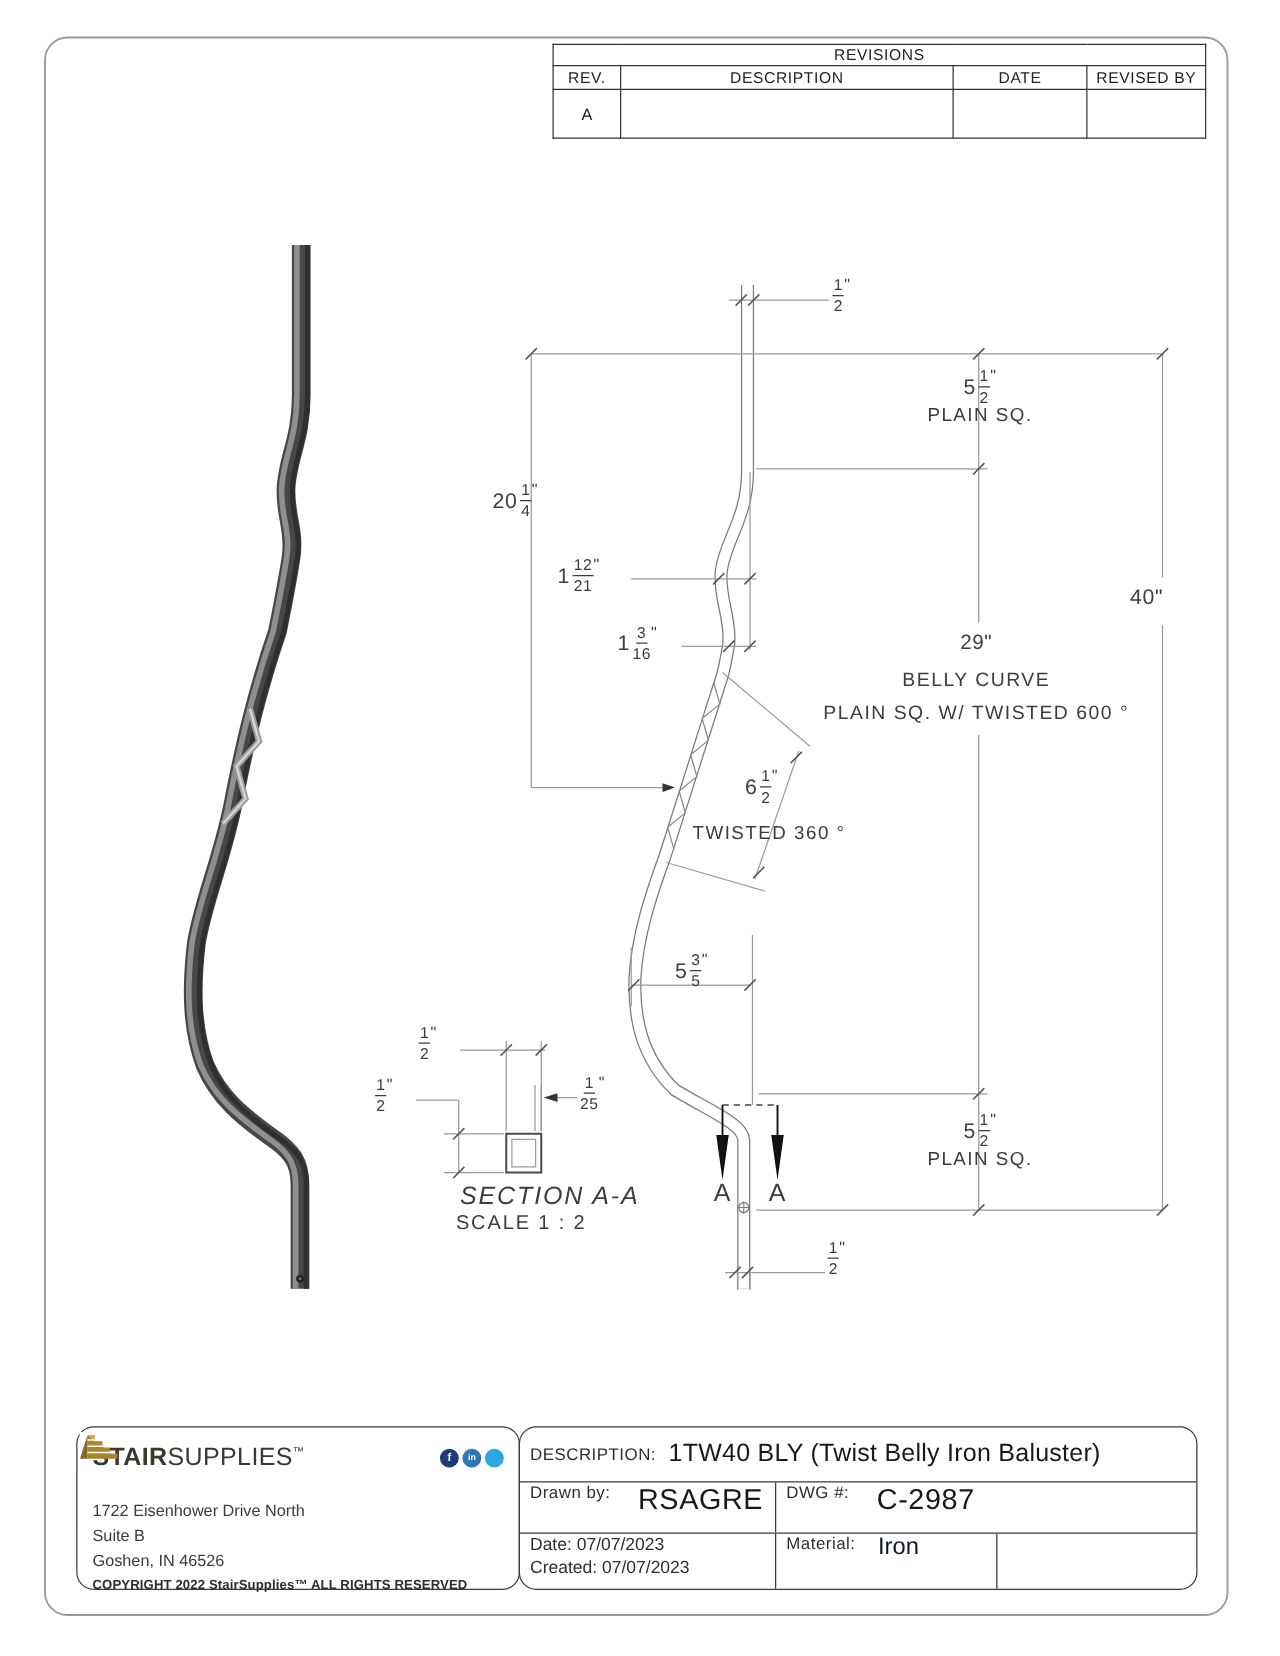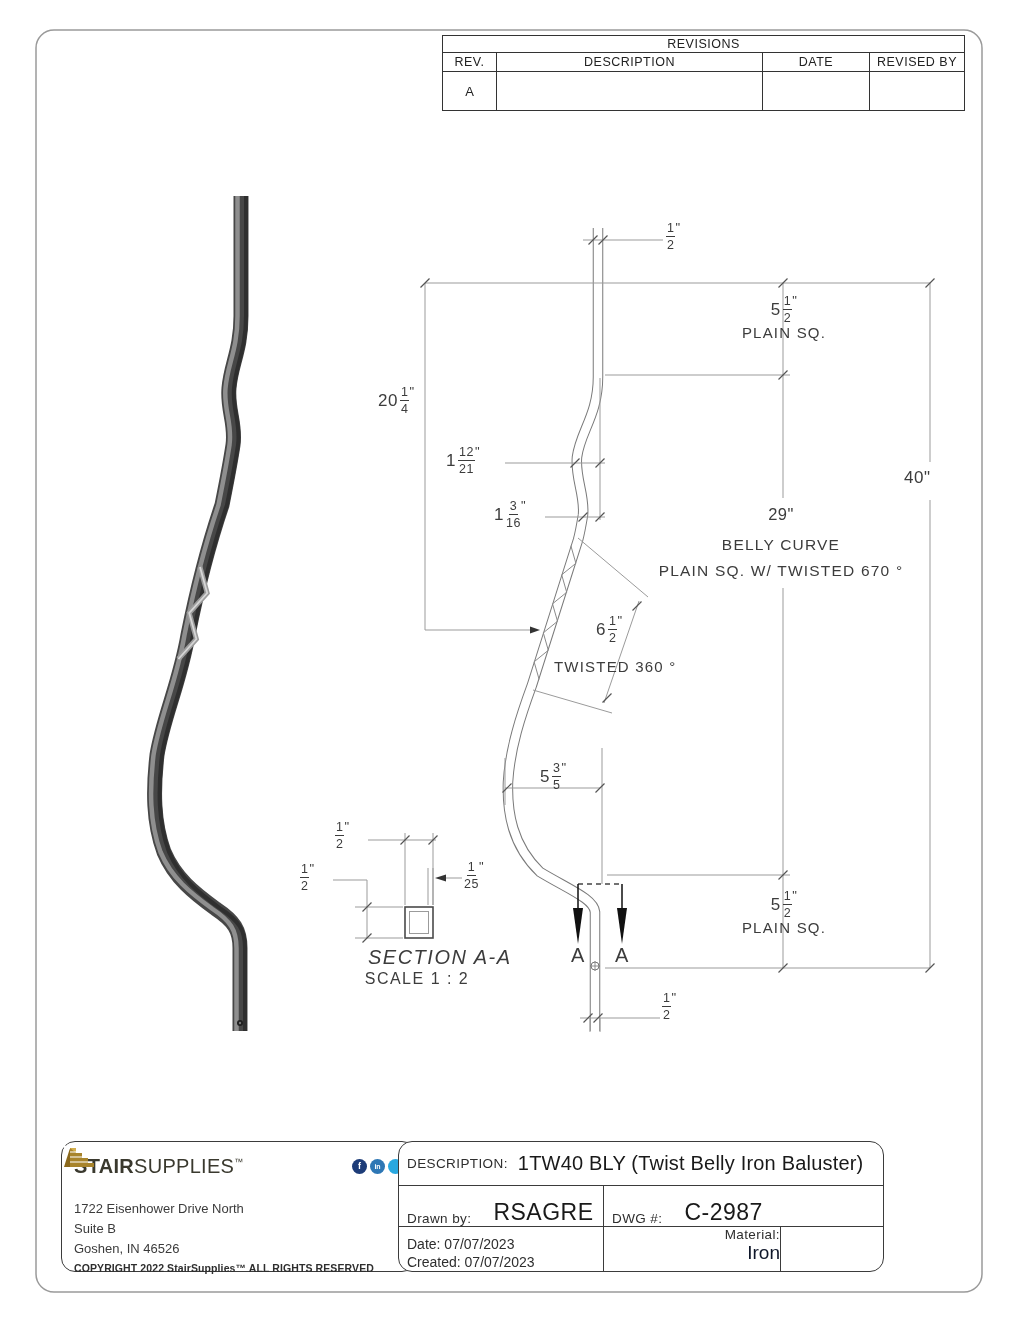--- a/index.html
+++ b/index.html
@@ -28,27 +28,27 @@
   .brand-row{display:flex;align-items:center;height:34px;}
   .stair-icon{width:34px;height:28px;margin-right:6px;}
   .brand-text{font-size:20px;color:#3a392e;letter-spacing:.3px;}
   .brand-text b{font-weight:bold;}
   .brand-tm{font-size:9px;vertical-align:super;}
   .socials{margin-left:auto;display:flex;gap:3px;align-items:center;}
   .soc{width:15px;height:15px;border-radius:50%;display:flex;align-items:center;justify-content:center;
        color:#fff;font-size:9px;font-weight:bold;line-height:1;}
   .addr{font-size:13px;color:#3b3b3b;line-height:1.55;margin-top:16px;}
   .copyr{font-size:10.5px;font-weight:bold;color:#2e2e2e;margin-top:3px;letter-spacing:.1px;}
-  #tb-right{left:398px;top:1141px;width:486px;height:131px;display:flex;flex-direction:column;}
+  #tb-right{left:415px;top:1141px;width:543px;height:131px;display:flex;flex-direction:column;}
   .tb-r1{flex:0 0 43px;border-bottom:1px solid #3b3b3b;display:flex;align-items:center;padding-left:8px;}
   .tb-lab{font-size:13.5px;color:#2e2e2e;letter-spacing:.4px;}
   .tb-desc{font-size:20px;color:#191919;margin-left:10px;letter-spacing:.2px;}
   .tb-r2{flex:0 0 40px;border-bottom:1px solid #3b3b3b;display:flex;}
   .tb-r3{flex:1;display:flex;}
-  .cell{display:flex;align-items:flex-end;padding-left:8px;box-sizing:border-box;}
+  .cell{display:flex;align-items:flex-start;padding-left:8px;box-sizing:border-box;}
   .vline{border-right:1px solid #3b3b3b;}
   .big{font-size:23px;color:#191919;margin-left:22px;letter-spacing:.5px;}
   .med{font-size:19px;color:#0f172a;margin-left:18px;}
   .dates{font-size:14px;line-height:1.25;color:#2e2e2e;}
 </style>
 </head>
 <body>
 
 <div id="stage">
 
@@ -199,21 +199,21 @@
         <span class="whole">5</span>
         <span class="frac">
           <span class="n">1</span>
           <span class="d">2</span>
         </span>
         <span class="unit">"</span>
       </span>
     <div class="sub">PLAIN SQ.</div>
   </div>
 
-  <div class="lbl" style="left:378px;top:386px;">
+  <div class="lbl" style="left:394px;top:386px;">
     <span class="dimv">
         <span class="whole">20</span>
         <span class="frac">
           <span class="n">1</span>
           <span class="d">4</span>
         </span>
         <span class="unit">"</span>
       </span>
   </div>
 
@@ -236,21 +236,21 @@
           <span class="d">16</span>
         </span>
         <span class="unit">"</span>
       </span>
   </div>
 
   <div class="lbl" style="left:904px;top:468px;font-size:17px;">40"</div>
 
   <div class="lbl ctr" style="left:656px;top:505px;width:250px;font-size:16.5px;">29"</div>
   <div class="lbl ctr" style="left:656px;top:536px;width:250px;font-size:15.5px;letter-spacing:1.2px;">BELLY CURVE</div>
-  <div class="lbl ctr" style="left:644px;top:562px;width:274px;font-size:15.5px;letter-spacing:1.2px;">PLAIN SQ. W/ TWISTED 670 °</div>
+  <div class="lbl ctr" style="left:644px;top:562px;width:274px;font-size:15.5px;letter-spacing:1.2px;">PLAIN SQ. W/ TWISTED 600 °</div>
 
   <div class="lbl" style="left:596px;top:615px;">
     <span class="dimv">
         <span class="whole">6</span>
         <span class="frac">
           <span class="n">1</span>
           <span class="d">2</span>
         </span>
         <span class="unit">"</span>
       </span>
@@ -366,20 +366,20 @@
         <span class="big">C-2987</span>
       </div>
     </div>
     <div class="tb-r3">
       <div class="cell vline" style="width:205px;">
         <div class="dates">
           <div>Date: 07/07/2023</div>
           <div>Created: 07/07/2023</div>
         </div>
       </div>
-      <div class="cell vline" style="width:177px;flex-direction:column;">
+      <div class="cell vline" style="width:177px;">
         <span class="tb-lab">Material:</span>
         <span class="med">Iron</span>
       </div>
     </div>
   </div>
 
 </div>
 
 </body></html>

